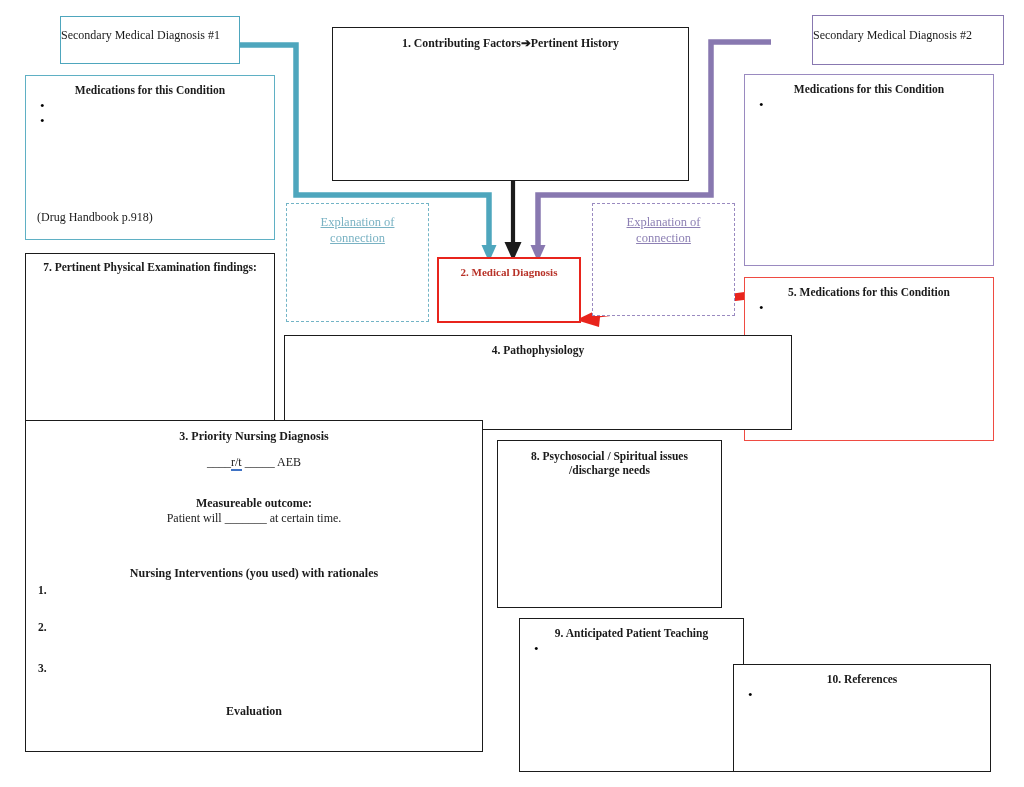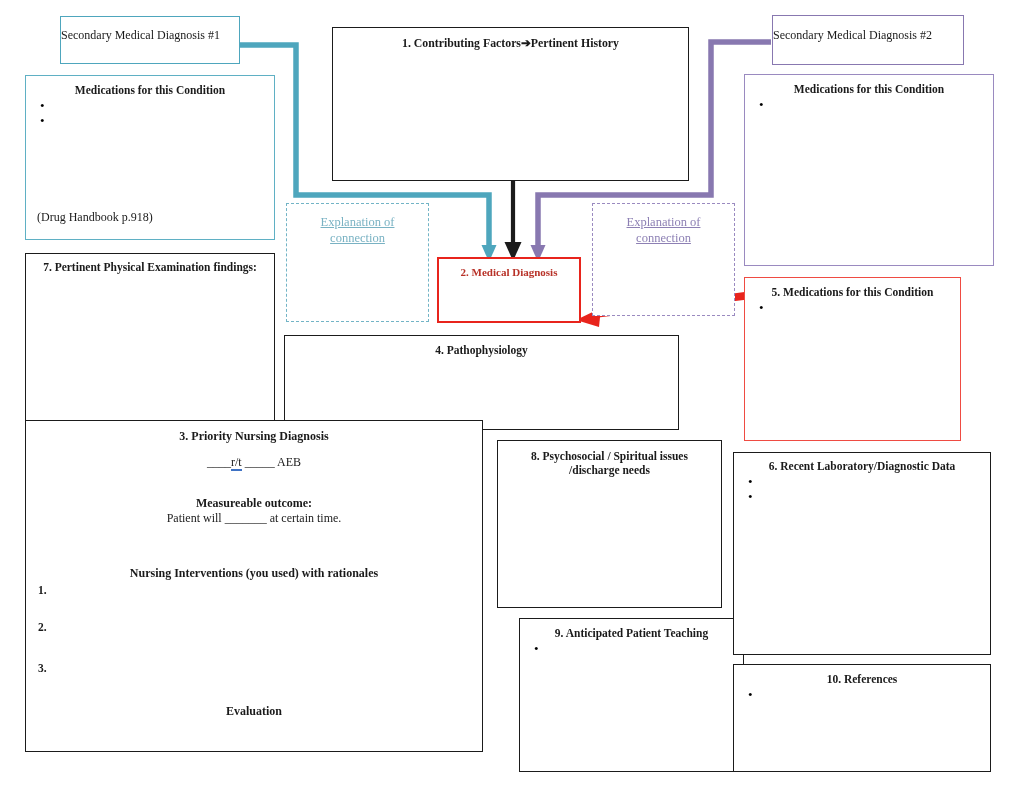--- a/index.html
+++ b/index.html
@@ -52,21 +52,21 @@
   }
   .note {
     position: absolute;
     font-size: 12px;
     color: #1a1a1a;
   }
   
   .bd-black  { border: 1.6px solid #1b1b1b; }
   .bd-teal   { border: 1.8px solid #4ea6bd; }
   .bd-teal-thin { border: 1.1px solid #5fb0c4; }
-  .bd-purple { border: 1.8px solid #8878b0; }
+  .bd-purple { border: 1.8px solid #8878b0; margin-left: 40px; }
   .bd-purple-thin { border: 1.1px solid #9a8ac0; }
   .bd-red    { border: 2.2px solid #e8241c; }
   .bd-red-soft { border: 1.8px solid #ef4b42; }
 
   .dashed-teal {
     border: 1.3px dashed #72b4c6;
   }
   .dashed-purple {
     border: 1.3px dashed #9a8ac0;
   }
@@ -178,28 +178,28 @@
   </div>
 
   <div class="box bd-red" style="left:437px; top:257px; width:144px; height:66px;">
     <div class="md-label">2. Medical Diagnosis</div>
   </div>
 
   <div class="box bd-black" style="left:25px; top:253px; width:250px; height:177px;">
     <div class="title" style="padding-top:6px;">7. Pertinent Physical Examination findings:</div>
   </div>
 
-  <div class="box bd-red-soft" style="left:744px; top:277px; width:217px; height:164px;">
+  <div class="box bd-red-soft" style="left:744px; top:277px; width:250px; height:164px;">
     <div class="title" style="padding-top:7px;">5. Medications for this Condition</div>
     <div class="bullets" style="top:22px;">
       <span class="bullet"></span>
     </div>
   </div>
 
-  <div class="box bd-black" style="left:284px; top:335px; width:395px; height:95px;">
+  <div class="box bd-black" style="left:284px; top:335px; width:508px; height:95px;">
     <div class="title" style="padding-top:7px;">4. Pathophysiology</div>
   </div>
 
   <div class="box bd-black" style="left:25px; top:420px; width:458px; height:332px;">
     <div class="nd-line nd-bold" style="top:8px;">3. Priority Nursing Diagnosis</div>
 
     <div class="nd-line" style="top:34px;">
       <span>____</span><span class="rt-mark">r/t</span><span> _____ AEB</span>
     </div>
 
@@ -220,27 +220,20 @@
     <div class="title">/discharge needs</div>
   </div>
 
   <div class="box bd-black" style="left:519px; top:618px; width:225px; height:154px;">
     <div class="title" style="padding-top:7px;">9. Anticipated Patient Teaching</div>
     <div class="bullets" style="top:22px;">
       <span class="bullet"></span>
     </div>
   </div>
 
-  <div class="box bd-black" style="left:733px; top:452px; width:258px; height:203px;">
-    <div class="title" style="padding-top:6px;">6. Recent Laboratory/Diagnostic Data</div>
-    <div class="bullets" style="top:21px;">
-      <span class="bullet"></span>
-      <span class="bullet"></span>
-    </div>
-  </div>
 
   <div class="box bd-black" style="left:733px; top:664px; width:258px; height:108px;">
     <div class="title" style="padding-top:7px;">10. References</div>
     <div class="bullets" style="top:22px;">
       <span class="bullet"></span>
     </div>
   </div>
 
 </div>
 

